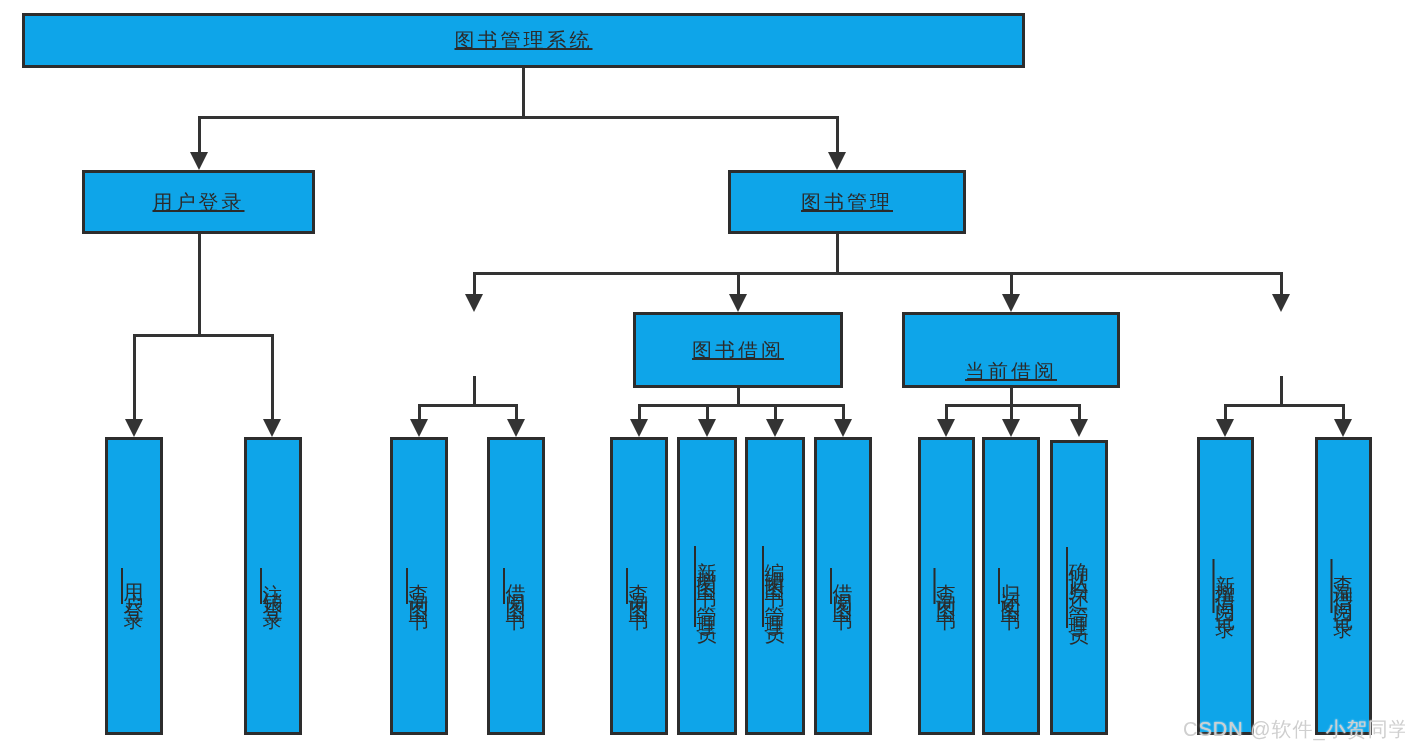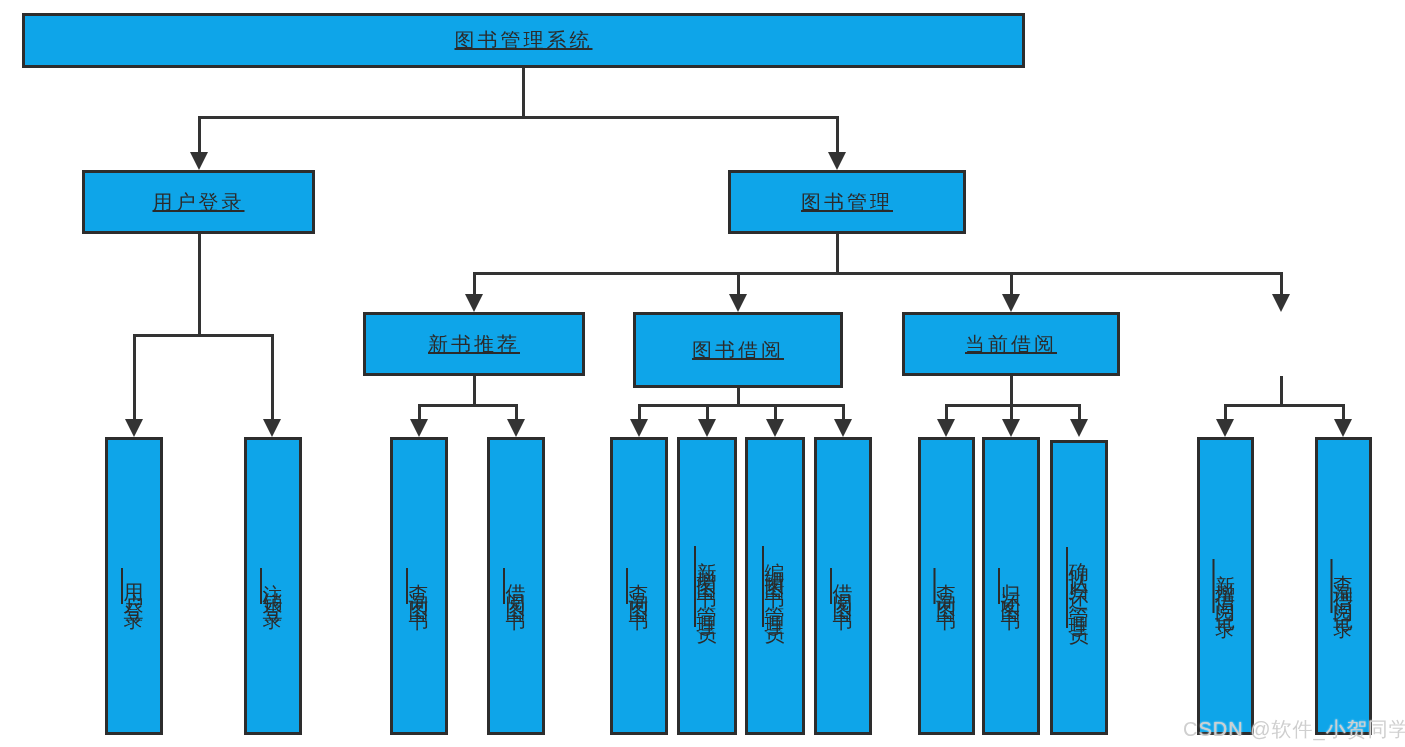--- a/index.html
+++ b/index.html
@@ -119,27 +119,24 @@
     <span>图书管理系统</span>
   </div>
 
   <div class="box hbox" style="left:82px; top:170px; width:233px; height:64px;">
     <span>用户登录</span>
   </div>
   <div class="box hbox" style="left:718px; top:170px; width:238px; height:64px;margin-left:10px;">
     <span>图书管理</span>
   </div>
 
-  <div class="box hbox" style="left:363px; top:312px; width:222px; height:64px;">
-    <span>新书推荐</span>
-  </div>
   <div class="box hbox" style="left:633px; top:312px; width:210px; height:76px;">
     <span>图书借阅</span>
   </div>
-  <div class="box hbox" style="left:902px; top:312px; width:218px; height:64px;">
+  <div class="box hbox" style="left:902px; top:312px; width:218px; height:76px;align-items:flex-end;">
     <span>当前借阅</span>
   </div>
 
   <div class="box" style="left:105px; top:437px; width:58px; height:298px;">
     <span class="vtext">用户登录</span>
   </div>
   <div class="box" style="left:244px; top:437px; width:58px; height:298px;">
     <span class="vtext">注销登录</span>
   </div>
 

